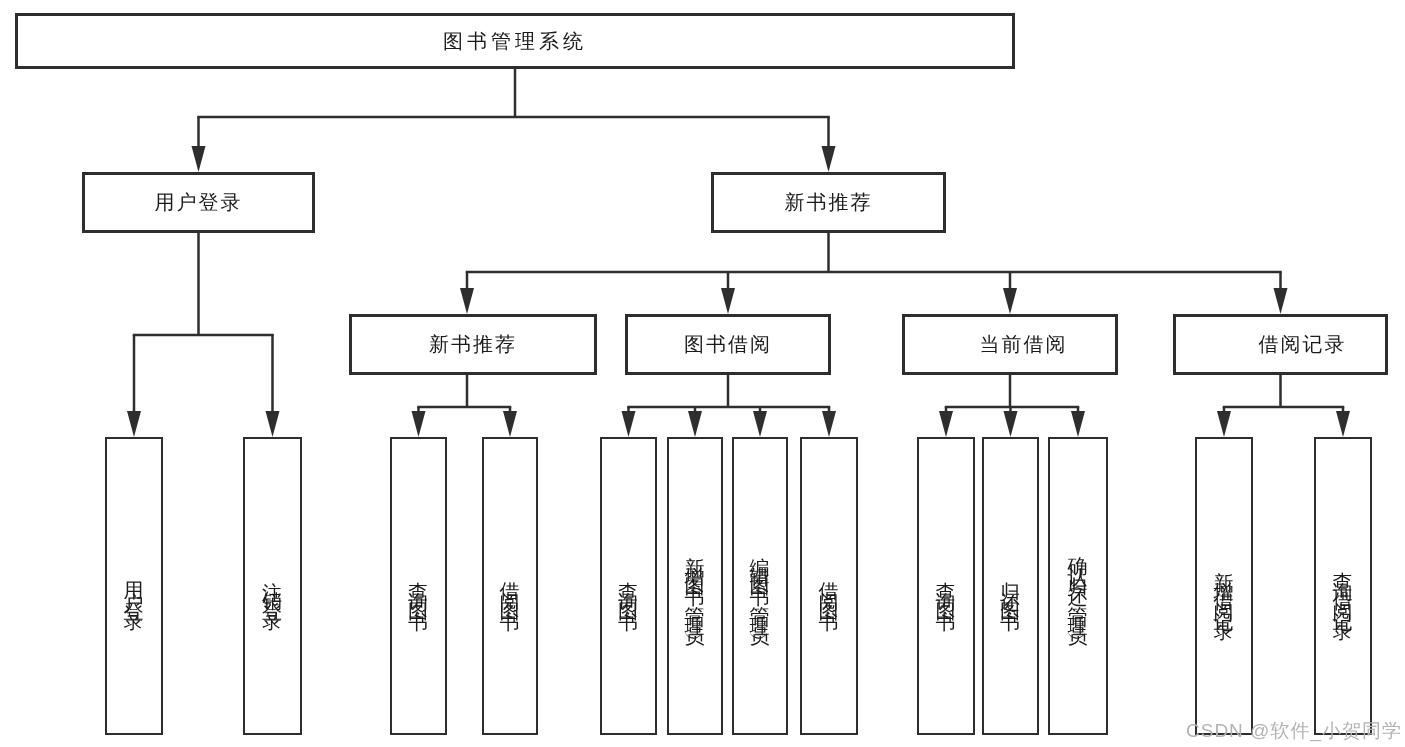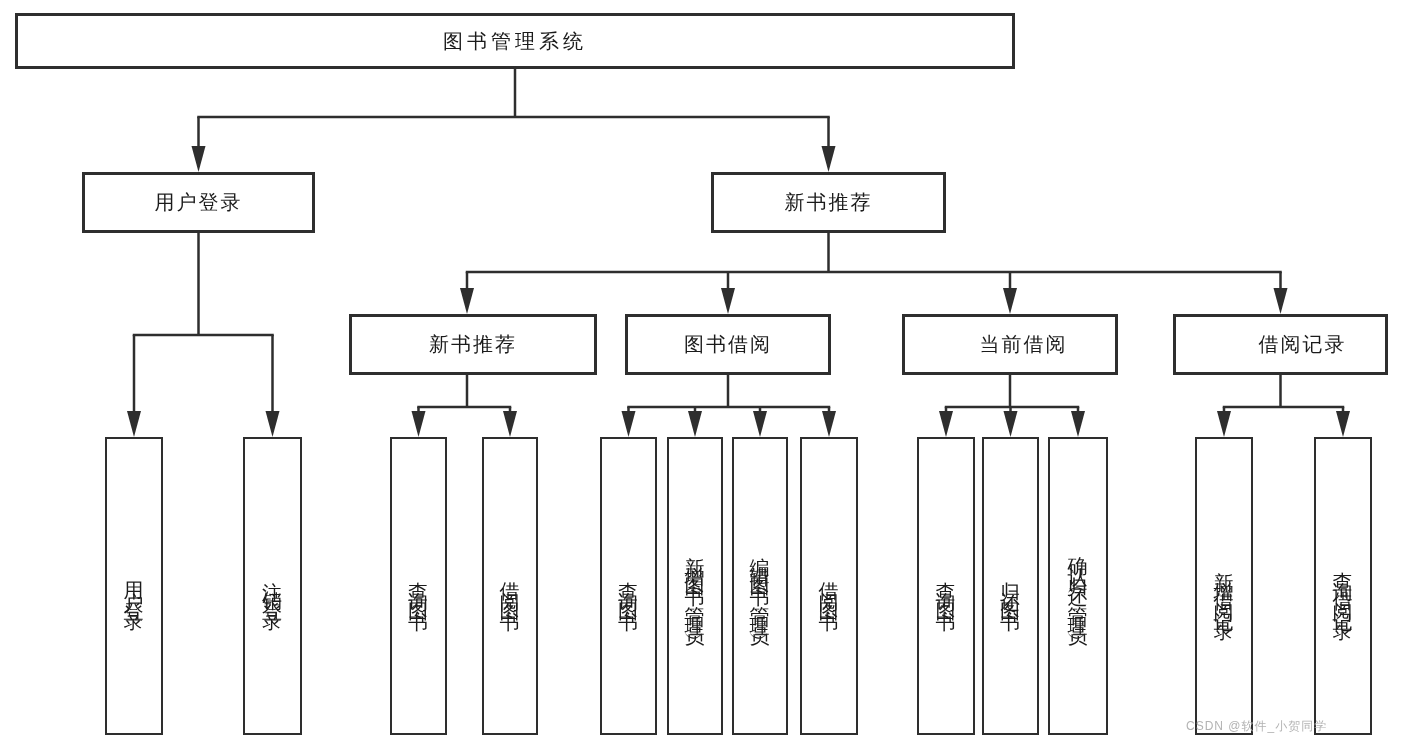--- a/index.html
+++ b/index.html
@@ -43,21 +43,21 @@
     writing-mode: vertical-rl;
     text-orientation: mixed;
     font-size: 20px;
     letter-spacing: 10px;
     line-height: 1;
   }
   .watermark {
     position: absolute;
     left: 1186px;
     top: 718px;
-    font-size: 12px;
+    font-size: 19px;
     letter-spacing: 1px;
     color: #b3b3b3;
     z-index: 5;
     white-space: nowrap;
   }
 </style>
 </head>
 <body>
 
 <div class="stage">

